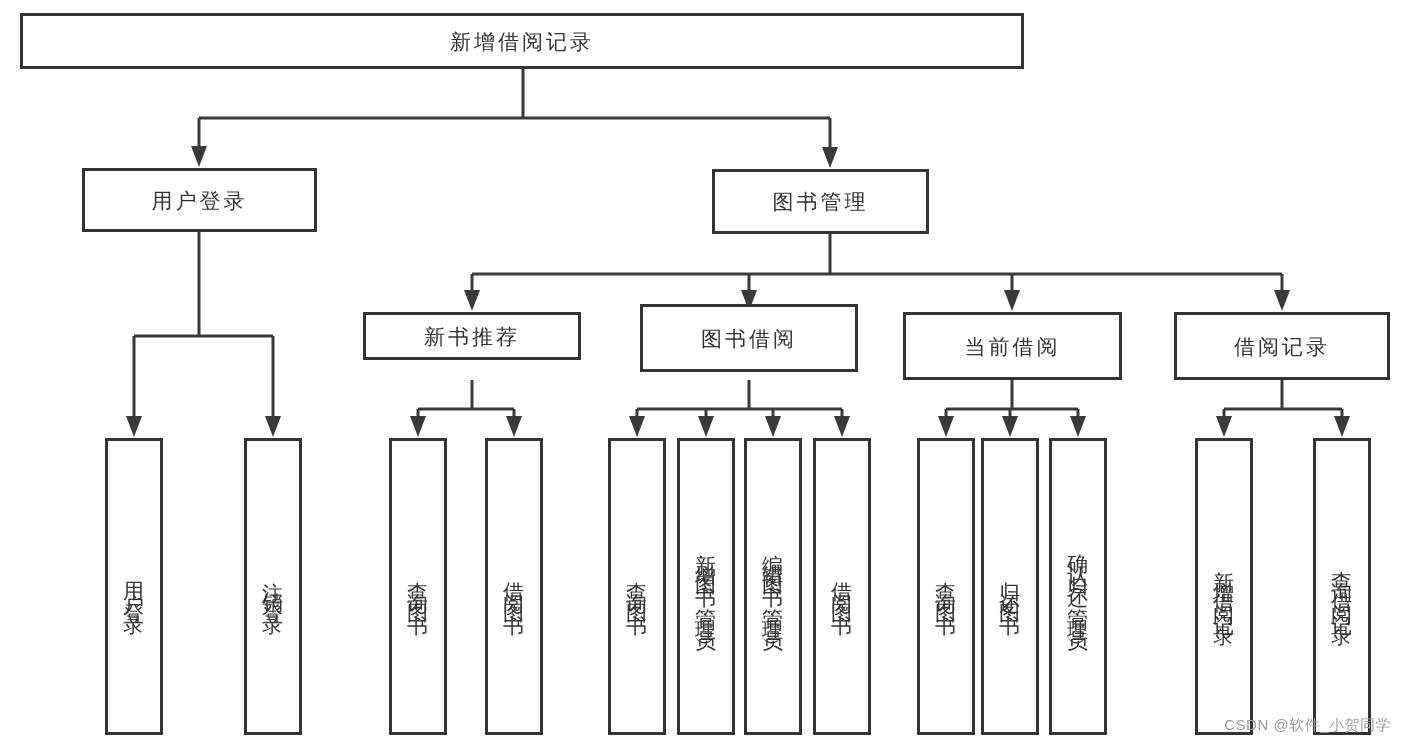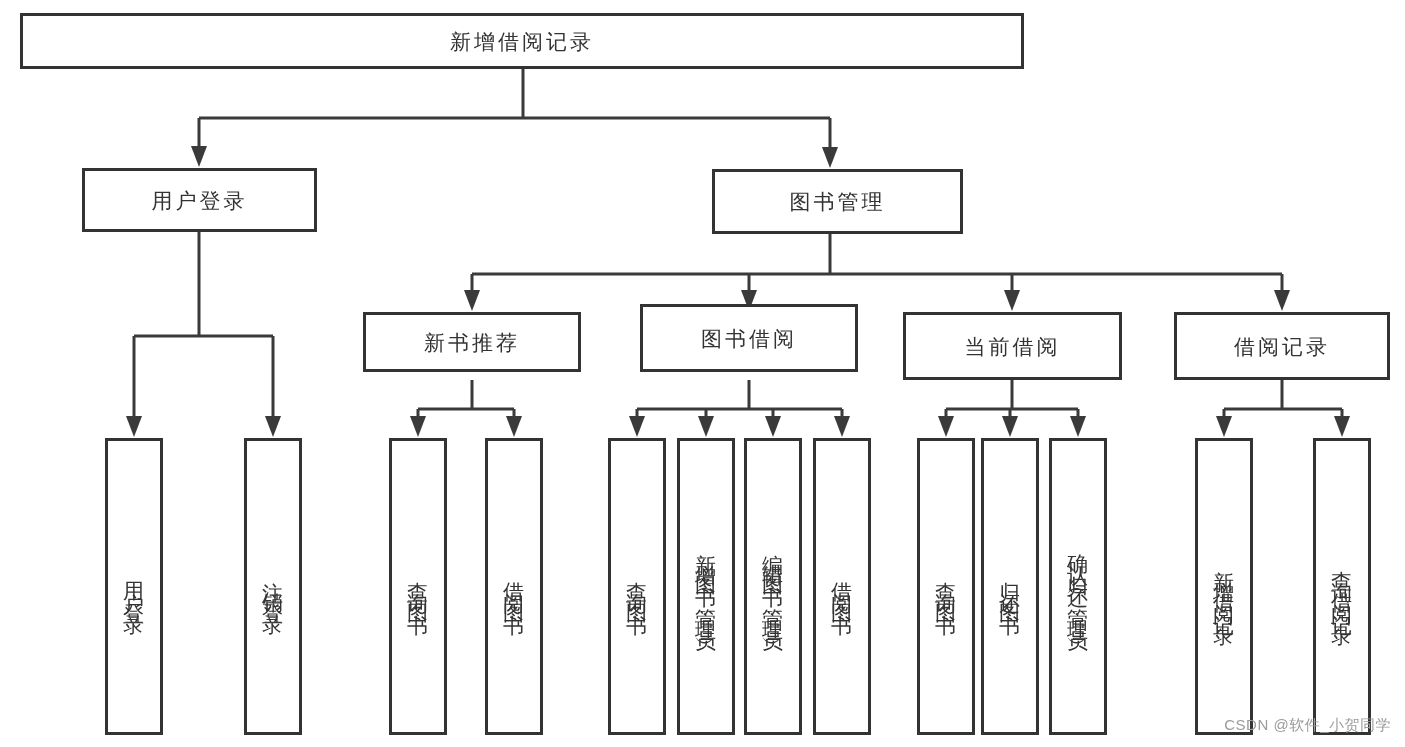--- a/index.html
+++ b/index.html
@@ -109,25 +109,25 @@
     </g>
   </svg>
 
   <div class="node" style="left:20px;top:13px;width:1004px;height:56px">
     <span class="hlabel">新增借阅记录</span>
   </div>
 
   <div class="node" style="left:82px;top:168px;width:235px;height:64px">
     <span class="hlabel">用户登录</span>
   </div>
-  <div class="node" style="left:712px;top:169px;width:251px;height:65px">
+  <div class="node" style="left:712px;top:169px;width:217px;height:65px">
     <span class="hlabel">图书管理</span>
   </div>
 
-  <div class="node" style="left:363px;top:312px;width:218px;height:60px">
+  <div class="node" style="left:363px;top:312px;width:218px;height:48px">
     <span class="hlabel">新书推荐</span>
   </div>
   <div class="node" style="left:640px;top:304px;width:218px;height:68px">
     <span class="hlabel">图书借阅</span>
   </div>
   <div class="node" style="left:903px;top:312px;width:219px;height:68px">
     <span class="hlabel">当前借阅</span>
   </div>
   <div class="node" style="left:1174px;top:312px;width:216px;height:68px">
     <span class="hlabel">借阅记录</span>

